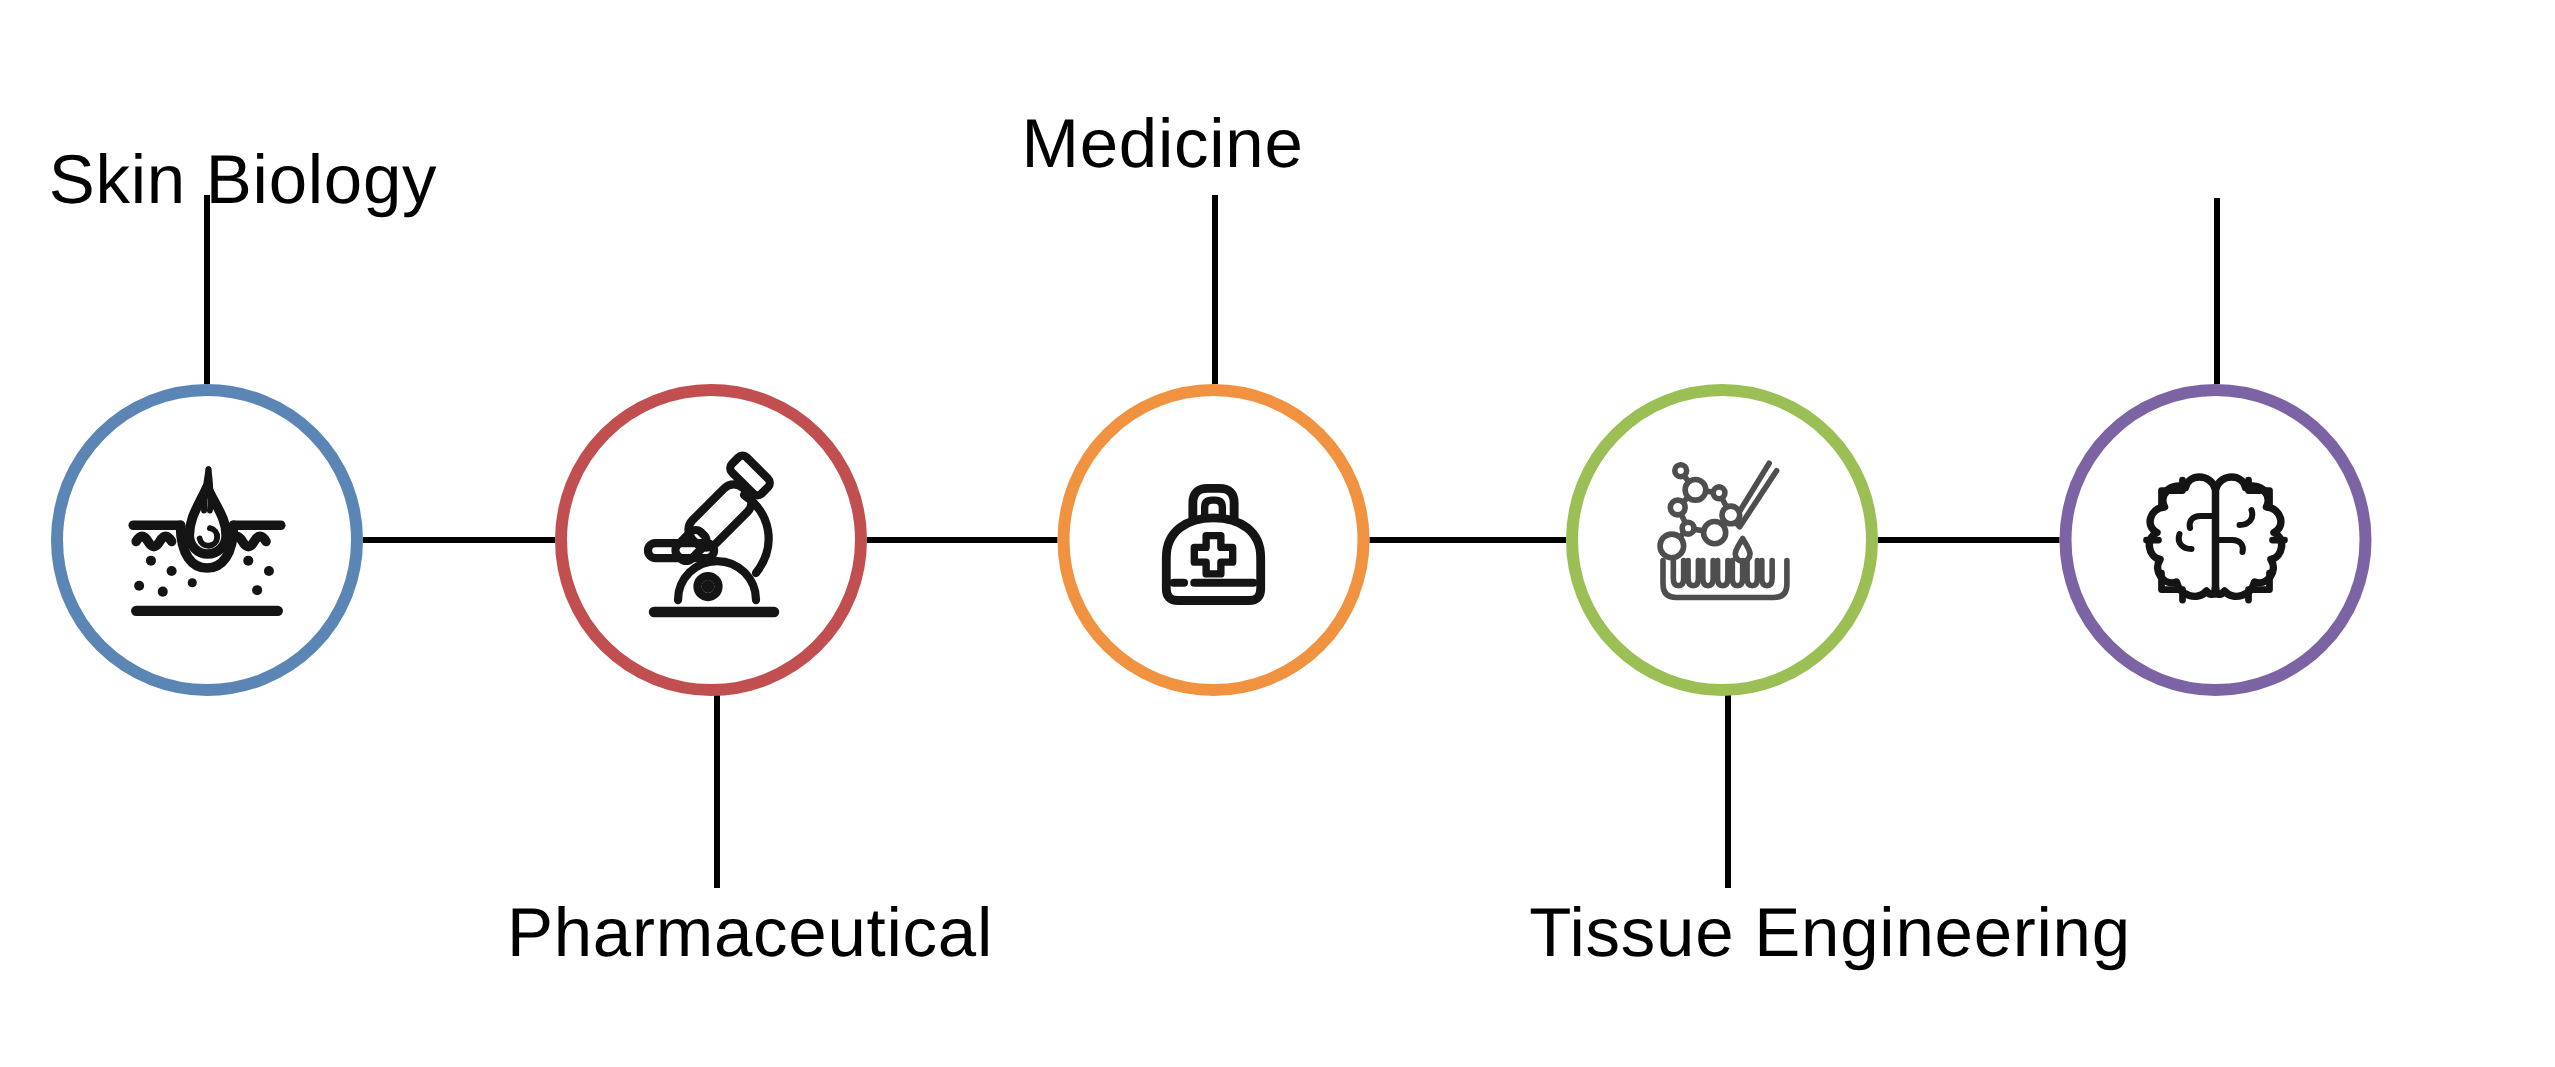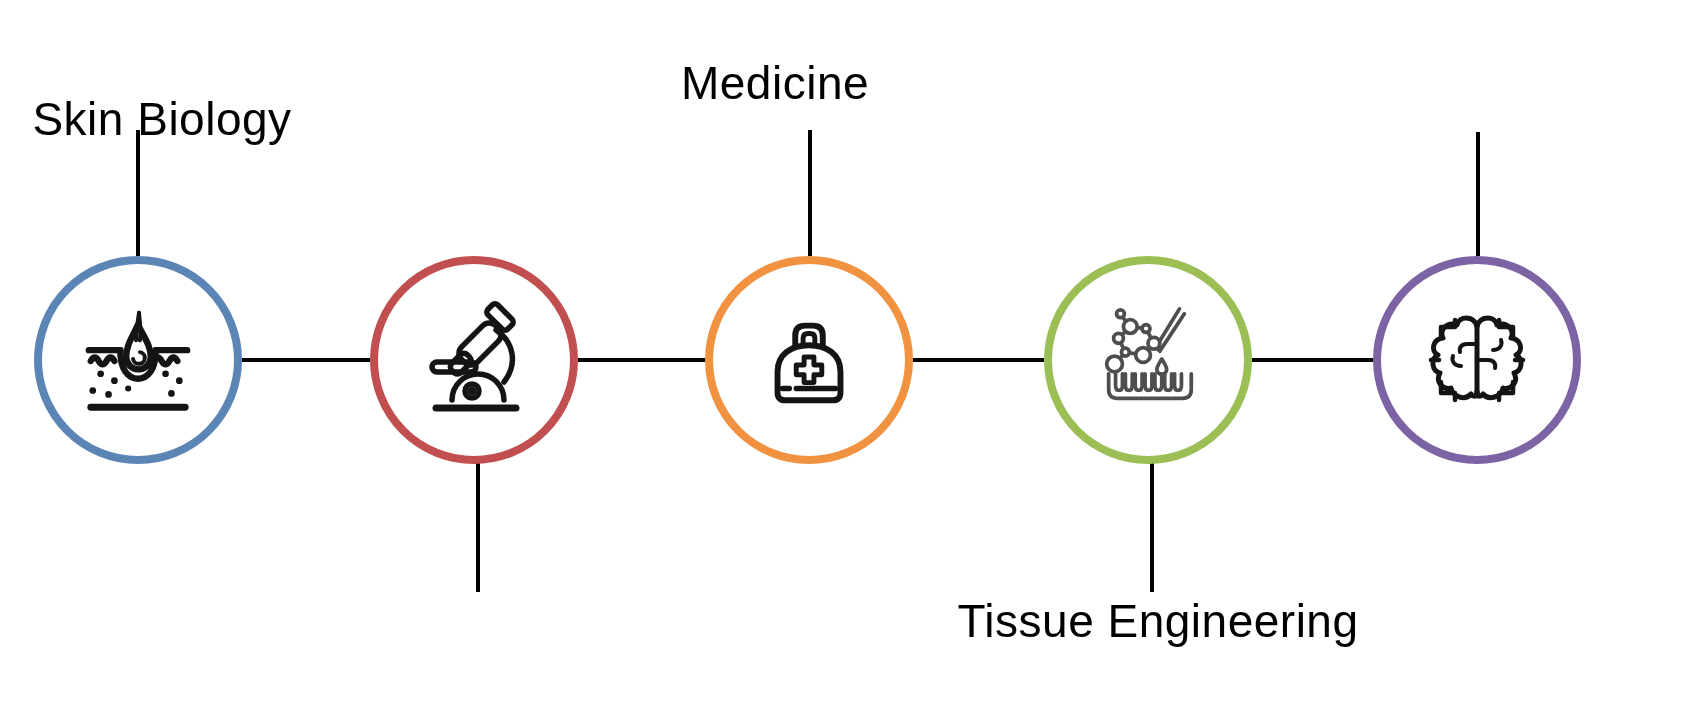--- a/index.html
+++ b/index.html
@@ -30,41 +30,42 @@
   }
   .vline{position:absolute;width:4px;background:#000;}
   .hline{position:absolute;height:4px;background:#000;}
   
   .c1{left:34px;top:256px;}
   .c2{left:370px;top:256px;}
   .c3{left:705px;top:256px;}
   .c4{left:1044px;top:256px;}
   .c5{left:1373px;top:256px;}
   .lbl-skin{left:162px;top:72px;margin-top:24px;}
-  .lbl-medicine{left:775px;top:60px;}
+  .lbl-medicine{left:775px;top:72px;}
   .lbl-digital{left:1498px;top:74px;}
   .lbl-pharma{left:500px;top:598px;}
-  .lbl-tissue{left:1158px;top:598px;}
+  .lbl-tissue{left:1220px;top:598px;}
   .v-skin{left:136px;top:130px;height:126px;}
   .v-medicine{left:808px;top:130px;height:126px;}
   .v-digital{left:1476px;top:132px;height:124px;}
   .v-pharma{left:476px;top:462px;height:130px;}
   .v-tissue{left:1150px;top:462px;height:130px;}
   .h1{left:242px;top:358px;width:128px;}
   .h2{left:578px;top:358px;width:127px;}
   .h3{left:913px;top:358px;width:131px;}
   .h4{left:1252px;top:358px;width:121px;}
   svg{display:block;}
 </style>
 </head>
 <body>
 
 <div class="canvas">
 
   <div class="node-label lbl-skin">Skin Biology</div>
+  <div class="node-label lbl-pharma">Pharmaceutical</div>
   <div class="node-label lbl-medicine">Medicine</div>
   <div class="node-label lbl-tissue">Tissue Engineering</div>
 
   <div class="vline v-skin" style="background: rgb(0, 0, 0);"></div>
   <div class="vline v-medicine" style="background: rgb(0, 0, 0);"></div>
   <div class="vline v-digital" style="background: rgb(0, 0, 0);"></div>
   <div class="vline v-pharma" style="background: rgb(0, 0, 0);"></div>
   <div class="vline v-tissue" style="background: rgb(0, 0, 0);"></div>
 
   <div class="hline h1" style="background: rgb(0, 0, 0);"></div>

